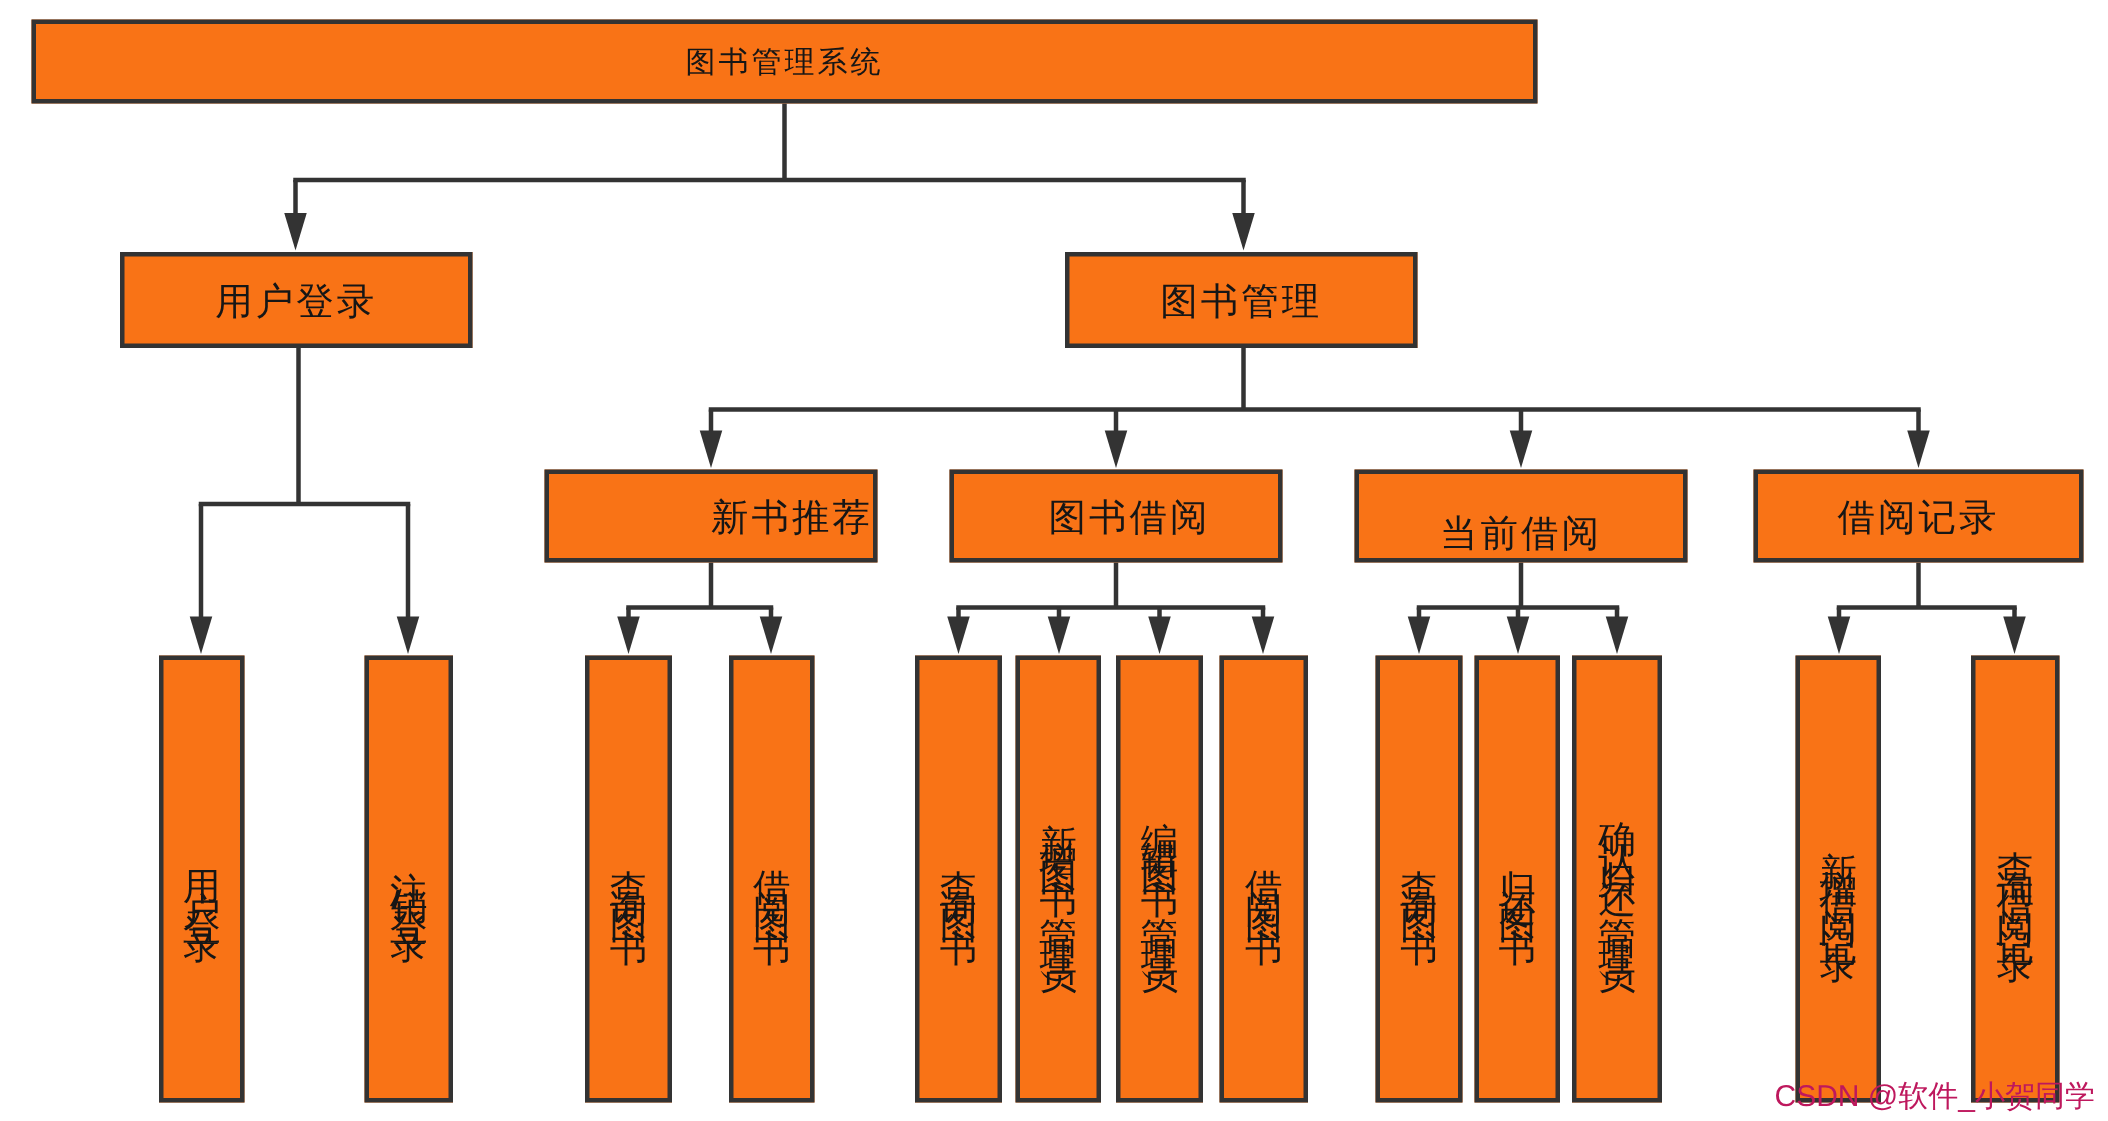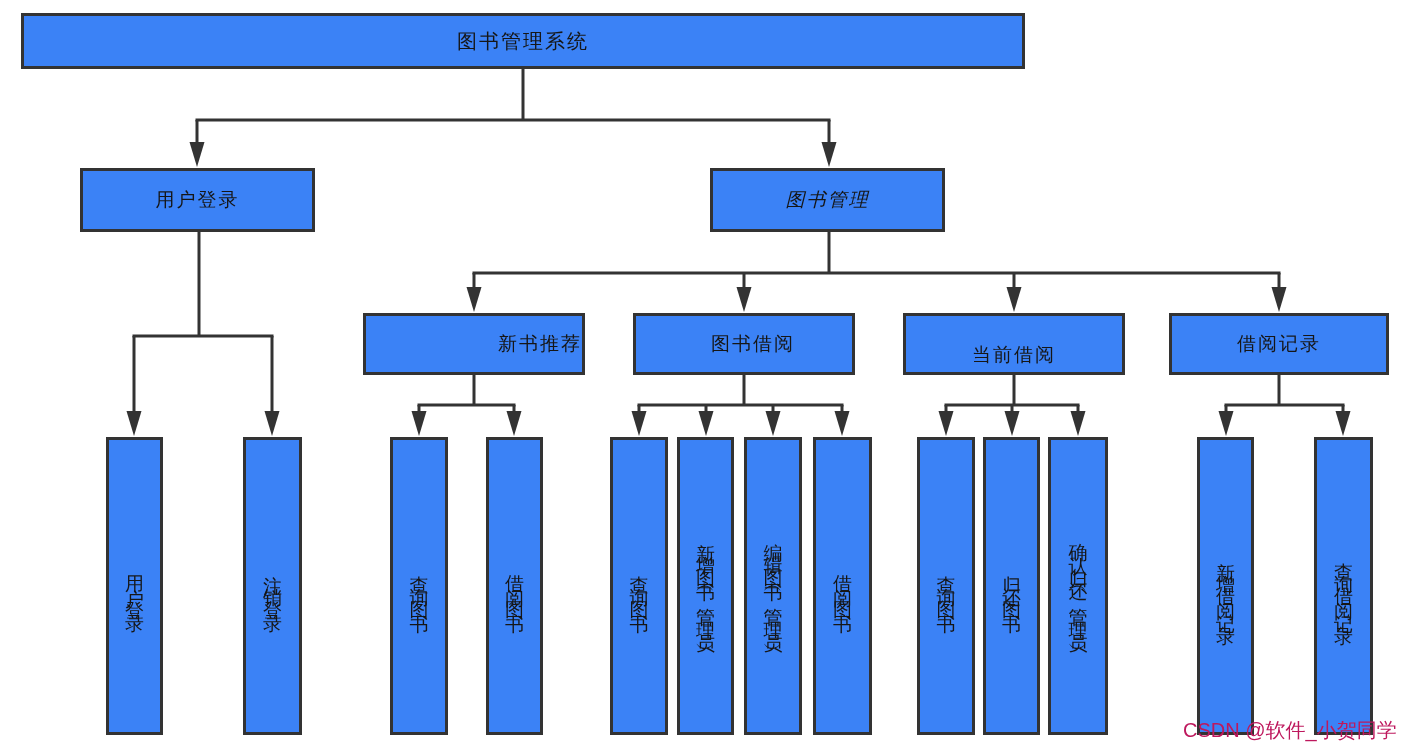--- a/index.html
+++ b/index.html
@@ -18,29 +18,29 @@
   #connectors {
     position: absolute;
     left: 0;
     top: 0;
     z-index: 1;
   }
   .node {
     position: absolute;
     box-sizing: border-box;
     border: 3px solid #333333;
-    background: #3b82f6;
+    background: #f97316;
     display: flex;
     align-items: center;
     justify-content: center;
     z-index: 2;
   }
   .node-label {
     color: #161616;
-    font-size: 19px;
+    font-size: 25px;
     letter-spacing: 2px;
     white-space: nowrap;
   }
   .node.root .node-label {
     font-size: 20px;
     letter-spacing: 2px;
   }
   .node.vertical .node-label {
     writing-mode: vertical-rl;
     text-orientation: mixed;
@@ -116,21 +116,21 @@
       <polygon points="1335.5,411 1350.5,411 1343,436" fill="#333333"></polygon>
     </svg>
   <div id="watermark" style="color: #be185d;">CSDN @软件_小贺同学</div>
 <div class="node root" style="left: 21px; top: 13px; width: 1004px; height: 56px; border-color: rgb(51, 51, 51);">
       <span class="node-label" style="color: rgb(22, 22, 22);">图书管理系统</span>
     </div>
     <div class="node" style="left: 80px; top: 168px; width: 235px; height: 64px; border-color: rgb(51, 51, 51);">
       <span class="node-label" style="color: rgb(22, 22, 22);">用户登录</span>
     </div>
     <div class="node" style="left: 710px; top: 168px; width: 235px; height: 64px; border-color: rgb(51, 51, 51);">
-      <span class="node-label" style="color: rgb(22, 22, 22); font-style: italic;">图书管理</span>
+      <span class="node-label" style="color: rgb(22, 22, 22);">图书管理</span>
     </div>
     <div class="node" style="left: 363px; top: 313px; width: 222px; height: 62px; border-color: rgb(51, 51, 51); justify-content: flex-end;">
       <span class="node-label" style="color: rgb(22, 22, 22);">新书推荐</span>
     </div>
     <div class="node" style="left: 633px; top: 313px; width: 222px; height: 62px; border-color: rgb(51, 51, 51);">
       <span class="node-label" style="color: rgb(22, 22, 22); margin-left: 18px;">图书借阅</span>
     </div>
     <div class="node" style="left: 903px; top: 313px; width: 222px; height: 62px; border-color: rgb(51, 51, 51);">
       <span class="node-label" style="color: rgb(22, 22, 22); margin-top: 22px;">当前借阅</span>
     </div>

